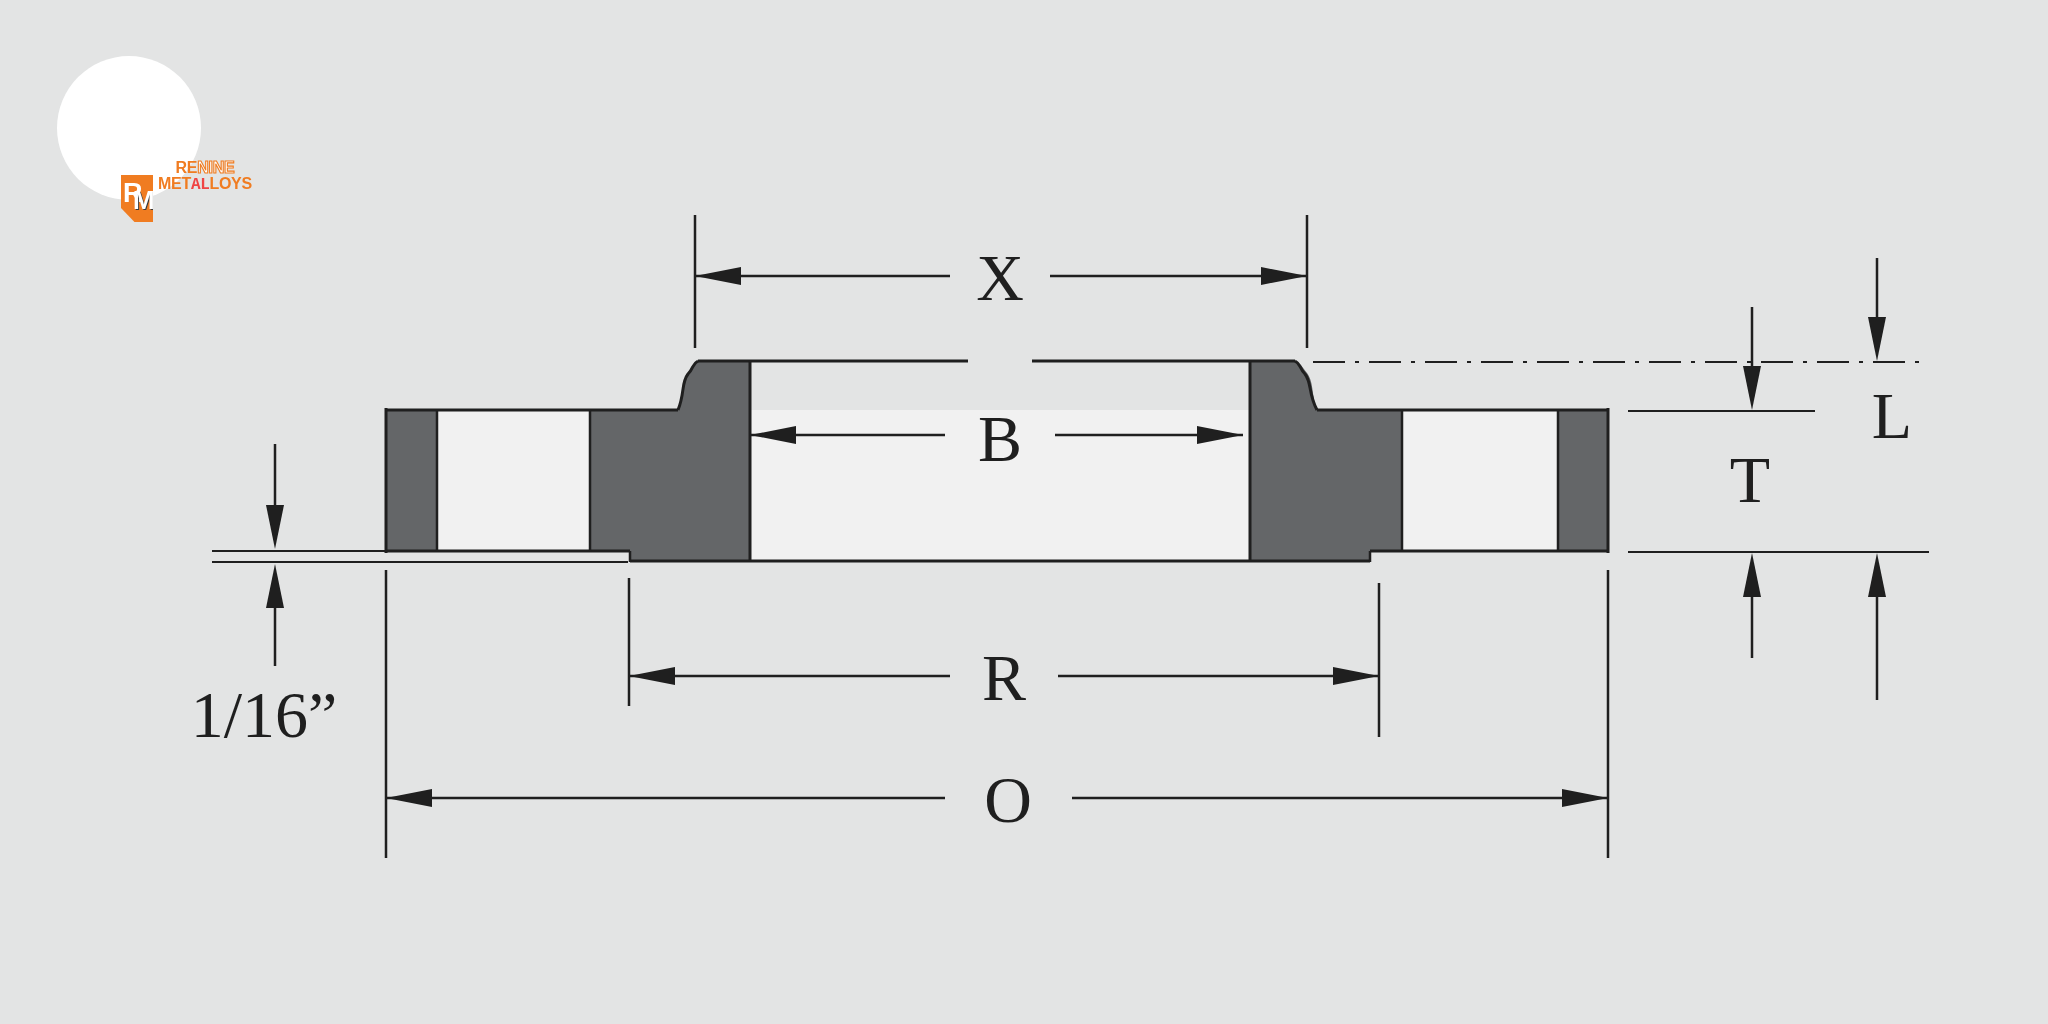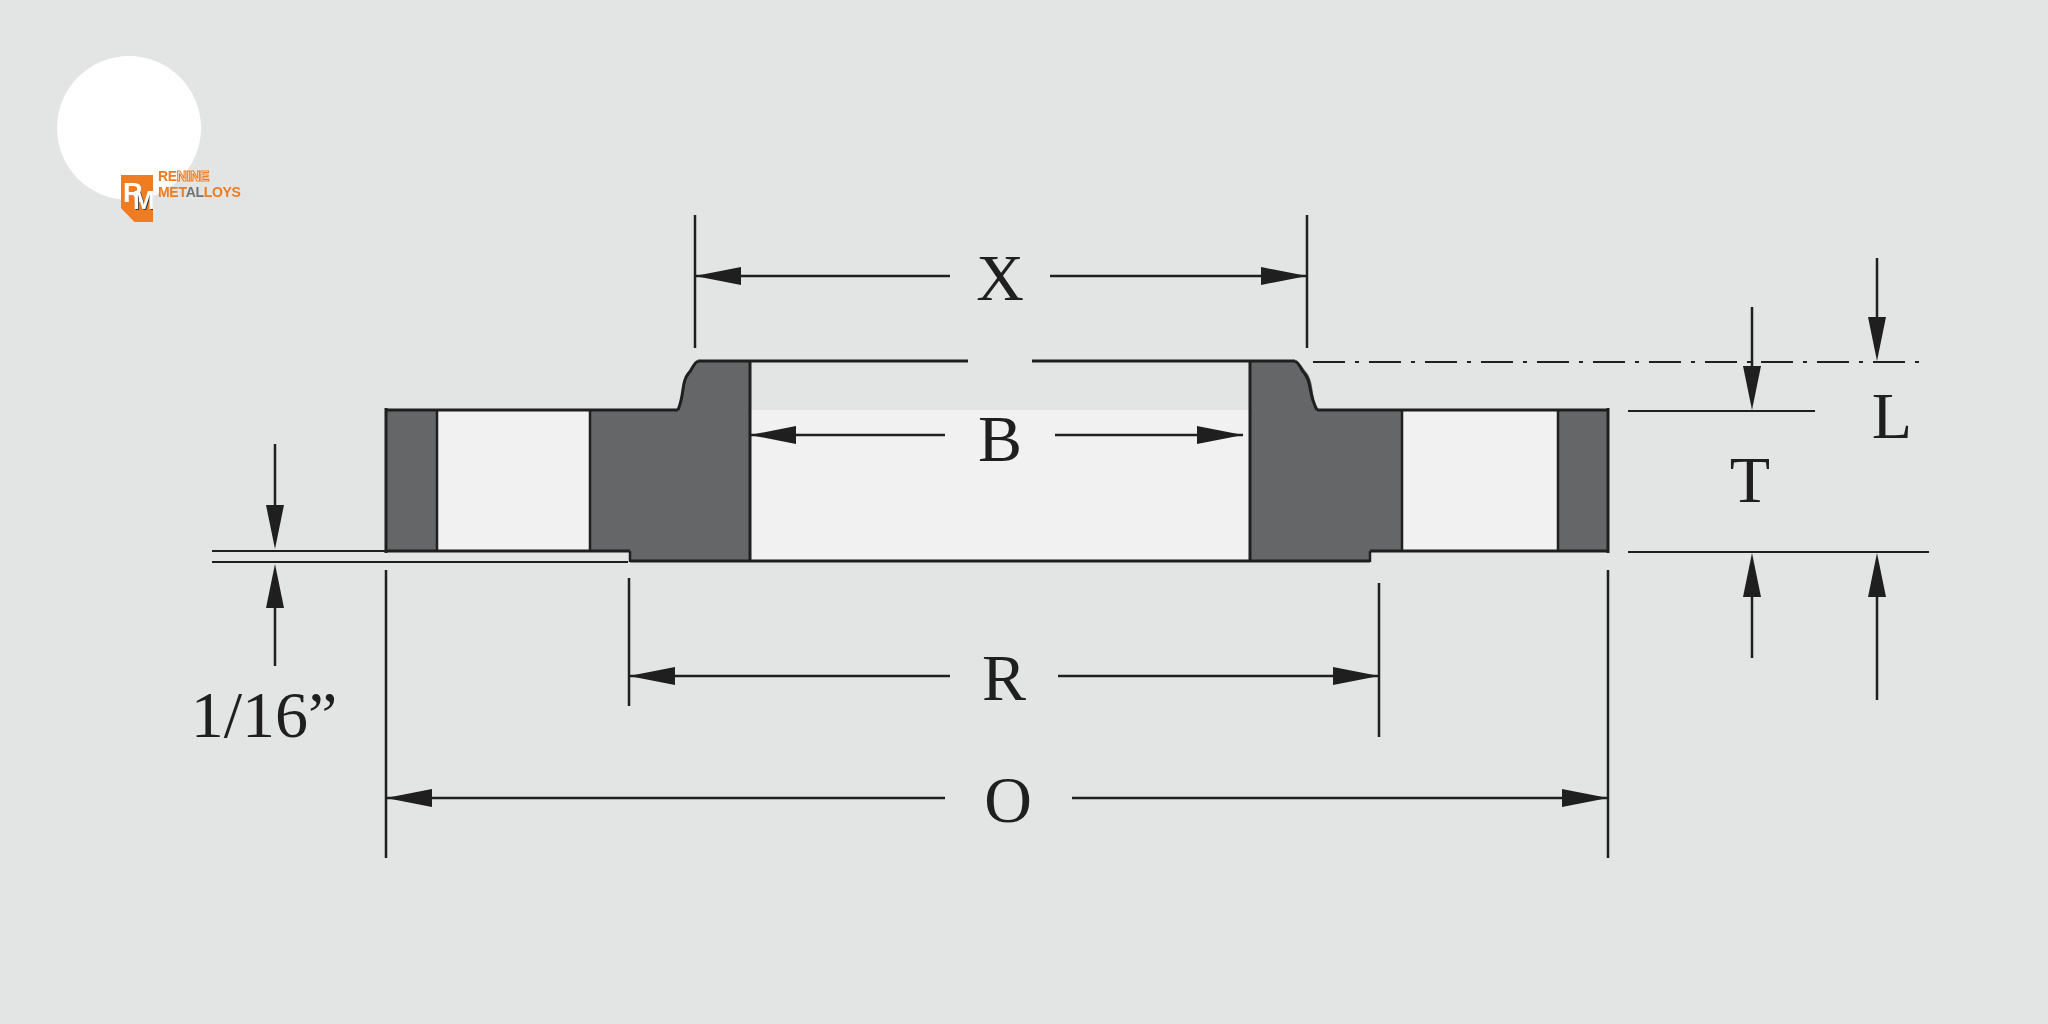--- a/index.html
+++ b/index.html
@@ -24,27 +24,28 @@
   .monogram .mono-r{
     position:absolute;left:2px;top:5px;
     font-weight:bold;font-size:27px;line-height:27px;color:#ffffff;
   }
   .monogram .mono-m{
     position:absolute;left:12px;top:12px;
     font-weight:bold;font-size:26px;line-height:26px;color:#ffffff;
     text-shadow:1px 1px 0 #3a3a3a;
   }
   .wordmark{
-    position:absolute;left:101px;top:112px;
-    font-weight:bold;font-size:14px;line-height:16px;letter-spacing:-0.3px;
+    position:absolute;left:101px;top:104px;
+    font-weight:bold;font-size:16px;line-height:16px;letter-spacing:-0.3px;
     white-space:nowrap;
+    text-align:center;
   }
   .wm-orange{color:#f07c21;}
   .wm-outline{color:#ffffff;-webkit-text-stroke:1.1px #f07c21;}
-  .wm-dark{color:#737373;}
+  .wm-dark{color:#ef4444;font-family:Liberation Mono, monospace;}
   
   .diagram-svg{position:absolute;left:0;top:0;}
   .dim-label{
     font-family:"Liberation Serif", serif;
     font-size:66px;fill:#1f1f1f;
   }
 </style>
 </head>
 <body>
 

